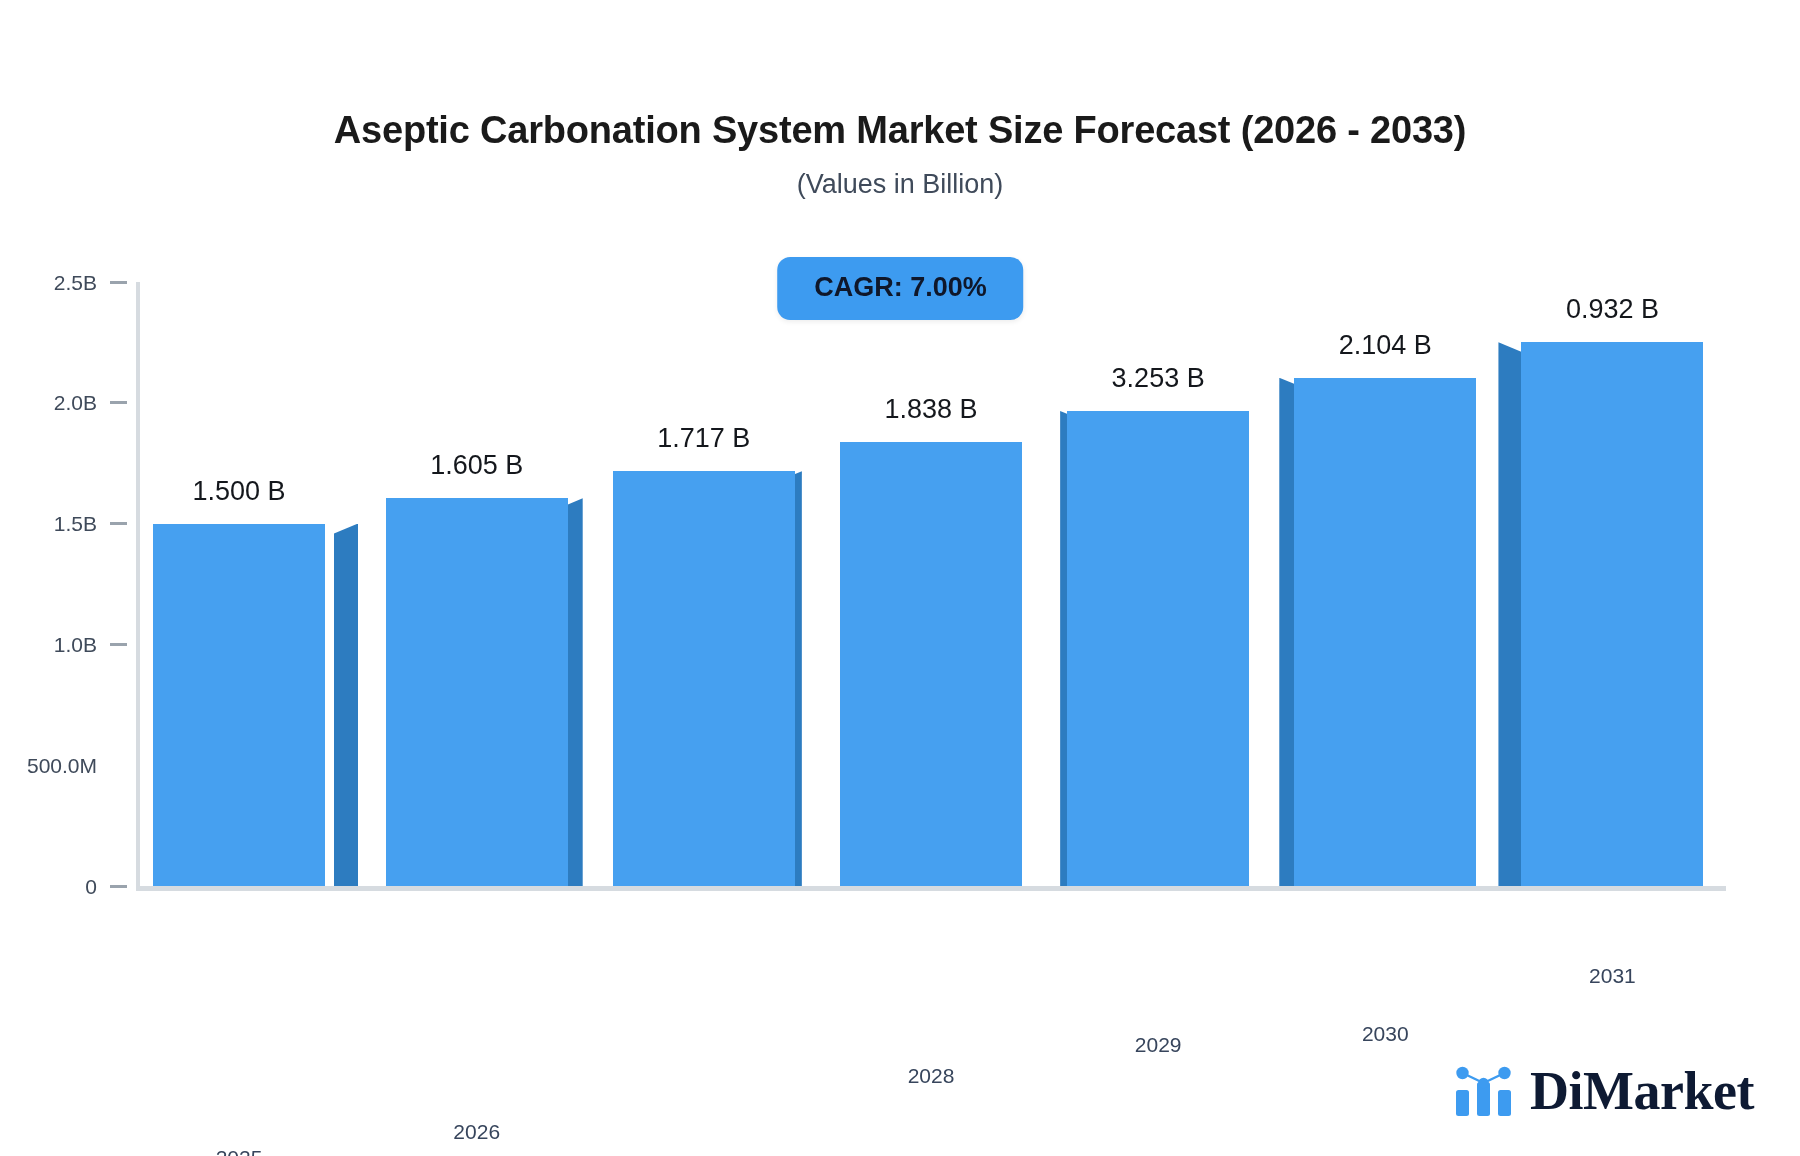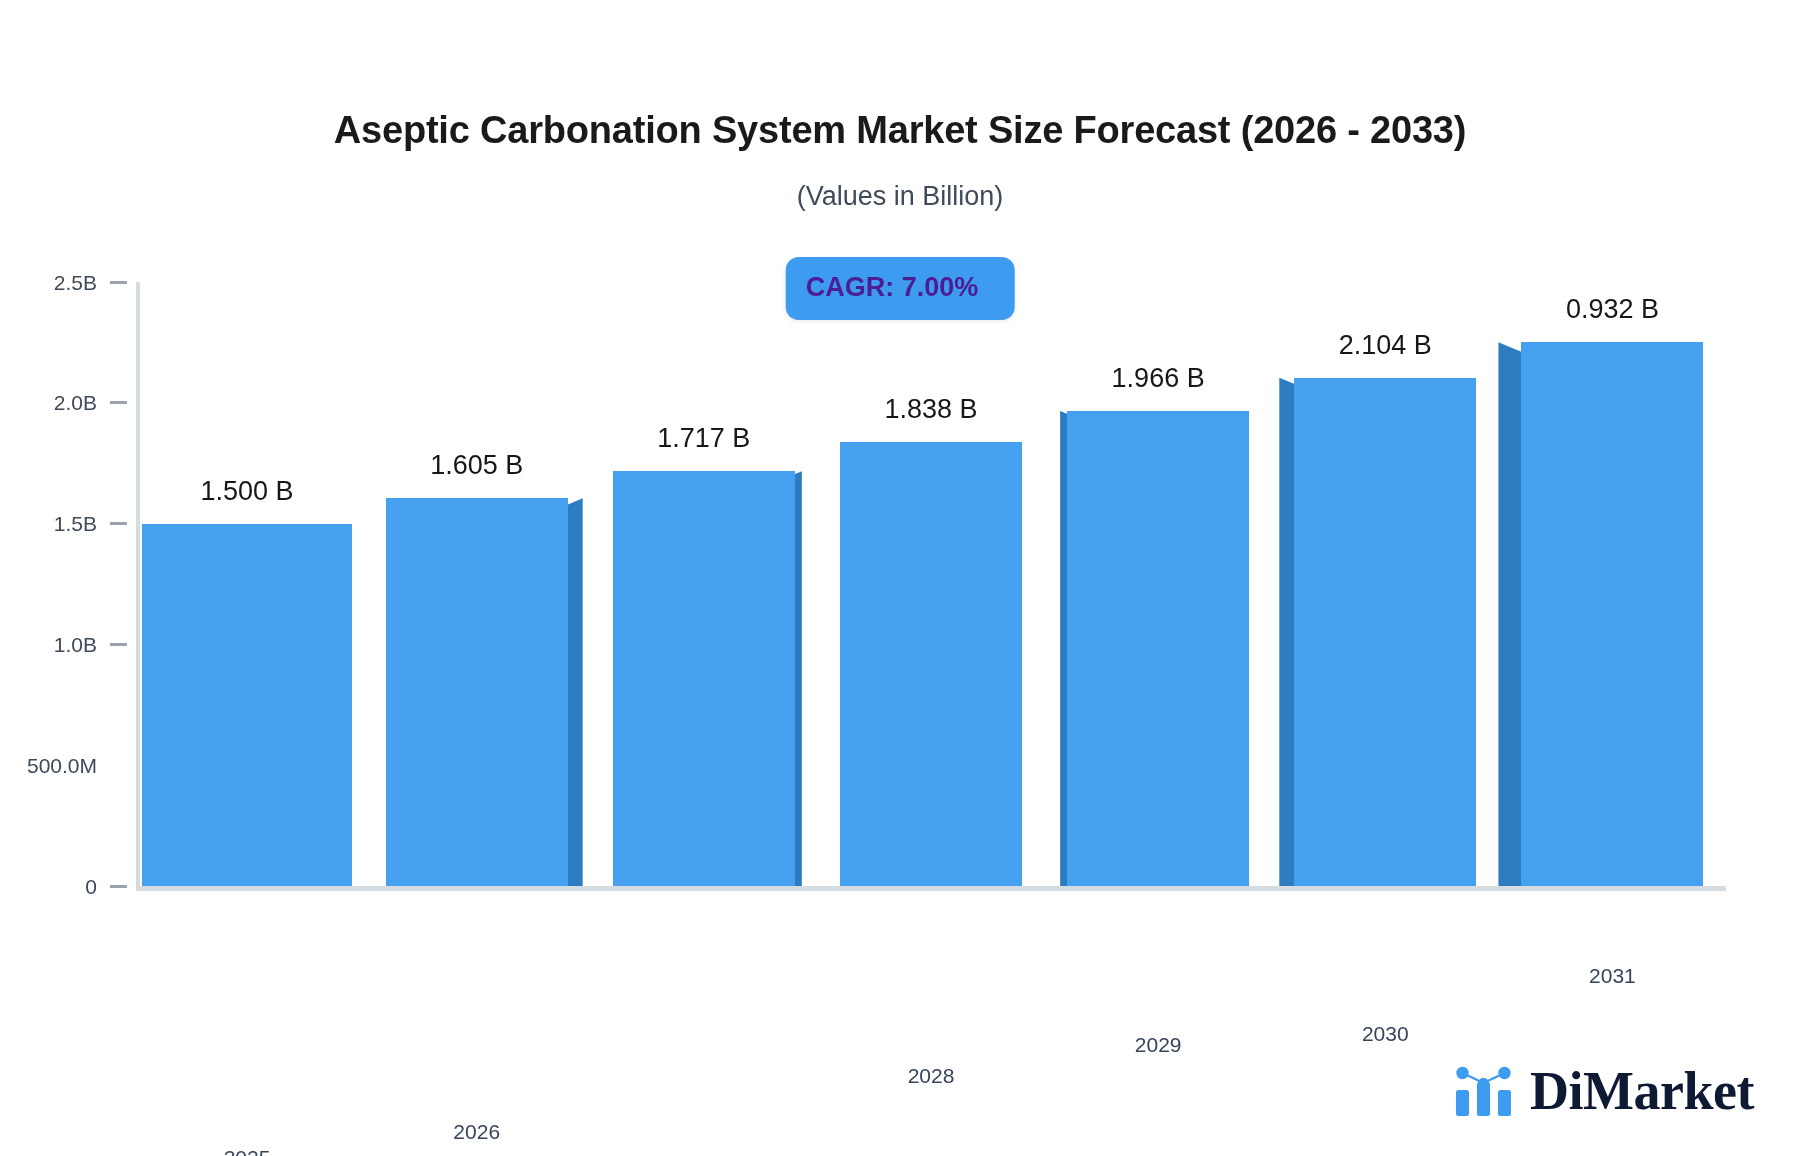--- a/index.html
+++ b/index.html
@@ -27,38 +27,38 @@
     text-align: center;
   }
   #chart-title {
     font-size: 38px;
     font-weight: 700;
     color: #1a1a1a;
     letter-spacing: -0.2px;
     line-height: 1.2;
   }
   #chart-subtitle {
-    margin-top: 26px;
+    margin-top: 14px;
     font-size: 27px;
     font-weight: 400;
     color: #3f4a5a;
     line-height: 1.2;
   }
 
   
   #cagr-badge {
     position: absolute;
     top: 257px;
     left: 50%;
     transform: translateX(-50%);
     background: #3d9bf0;
-    color: #4c1d95;
+    color: #0f172a;
     font-size: 27px;
     font-weight: 600;
-    padding: 15px 36px 17px 20px;
+    padding: 15px 36px 17px 37px;
     border-radius: 13px;
     white-space: nowrap;
     box-shadow: 0 2px 5px rgba(0,0,0,0.07);
     z-index: 40;
   }
 
   
   
   #plot {
     position: absolute;
@@ -207,21 +207,21 @@
         <div class="y-tick-row" style="top: 483.2px;">
           <span class="y-tick-label">500.0M</span>
           <span class="y-tick-dash hidden"></span>
         </div>
         <div class="y-tick-row" style="top: 604px;">
           <span class="y-tick-label">0</span>
           <span class="y-tick-dash"></span>
         </div>
       </div>
     <div id="bars">
-        <div class="bar-group" style="left: 6px; width: 210px; height: 362.4px; padding-left: 27px;">
+        <div class="bar-group" style="left: 17px; width: 172px; height: 362.4px; padding-left: 27px;">
           <div class="bar-side" style="width: 24px; height: 362.4px; left: 181px; clip-path: polygon(0px 10px, 100% 0px, 100% 100%, 0px 100%);"></div>
           <div class="bar-face" style="height: 362.4px;"></div>
           <div class="bar-value" style="bottom: 379.4px;">1.500 B</div>
           <div class="bar-xlabel" style="bottom: -410.4px; transform: translateX(-50%); left: 50%; position: absolute;">2025</div>
         </div>
         <div class="bar-group" style="left: 249.714px; width: 182px; height: 387.768px; margin-top: 8px;">
           <div class="bar-side" style="width: 16px; height: 387.768px; left: 181px; clip-path: polygon(0px 6.66667px, 100% 0px, 100% 100%, 0px 100%);"></div>
           <div class="bar-face" style="height: 387.768px;"></div>
           <div class="bar-value" style="bottom: 404.768px;">1.605 B</div>
           <div class="bar-xlabel" style="bottom: -435.768px; transform: translateX(-50%); left: 50%; position: absolute;">2026</div>
@@ -233,21 +233,21 @@
           <div class="bar-xlabel" style="bottom: -462.827px; transform: translateX(-50%); left: 50%; position: absolute;">2027</div>
         </div>
         <div class="bar-group" style="left: 704px; width: 182px; height: 444.061px;">
           <div class="bar-face" style="height: 444.061px;"></div>
           <div class="bar-value" style="bottom: 461.061px;">1.838 B</div>
           <div class="bar-xlabel" style="bottom: -492.061px; transform: translateX(-50%); left: 50%; position: absolute;">2028</div>
         </div>
         <div class="bar-group" style="left: 931.143px; width: 182px; height: 474.986px;">
           <div class="bar-side" style="width: 8px; height: 474.986px; left: -7px; clip-path: polygon(0px 0px, 100% 3.33333px, 100% 100%, 0px 100%);"></div>
           <div class="bar-face" style="height: 474.986px;"></div>
-          <div class="bar-value" style="bottom: 491.986px;">1.966 B</div>
+          <div class="bar-value" style="bottom: 491.986px;">3.253 B</div>
           <div class="bar-xlabel" style="bottom: -522.986px; transform: translateX(-50%); left: 50%; position: absolute;">2029</div>
         </div>
         <div class="bar-group" style="left: 1158.29px; width: 182px; height: 486px;">
           <div class="bar-side" style="width: 16px; height: 508.326px; left: -15px; clip-path: polygon(0px 0px, 100% 6.66667px, 100% 100%, 0px 100%);"></div>
           <div class="bar-face" style="height: 508.326px;"></div>
           <div class="bar-value" style="bottom: 525.326px;">2.104 B</div>
           <div class="bar-xlabel" style="bottom: -556.326px; transform: translateX(-50%); left: 50%; position: absolute;">2030</div>
         </div>
         <div class="bar-group" style="left: 1385.43px; width: 182px; height: 543.842px;">
           <div class="bar-side" style="width: 24px; height: 543.842px; left: -23px; clip-path: polygon(0px 0px, 100% 10px, 100% 100%, 0px 100%);"></div>

